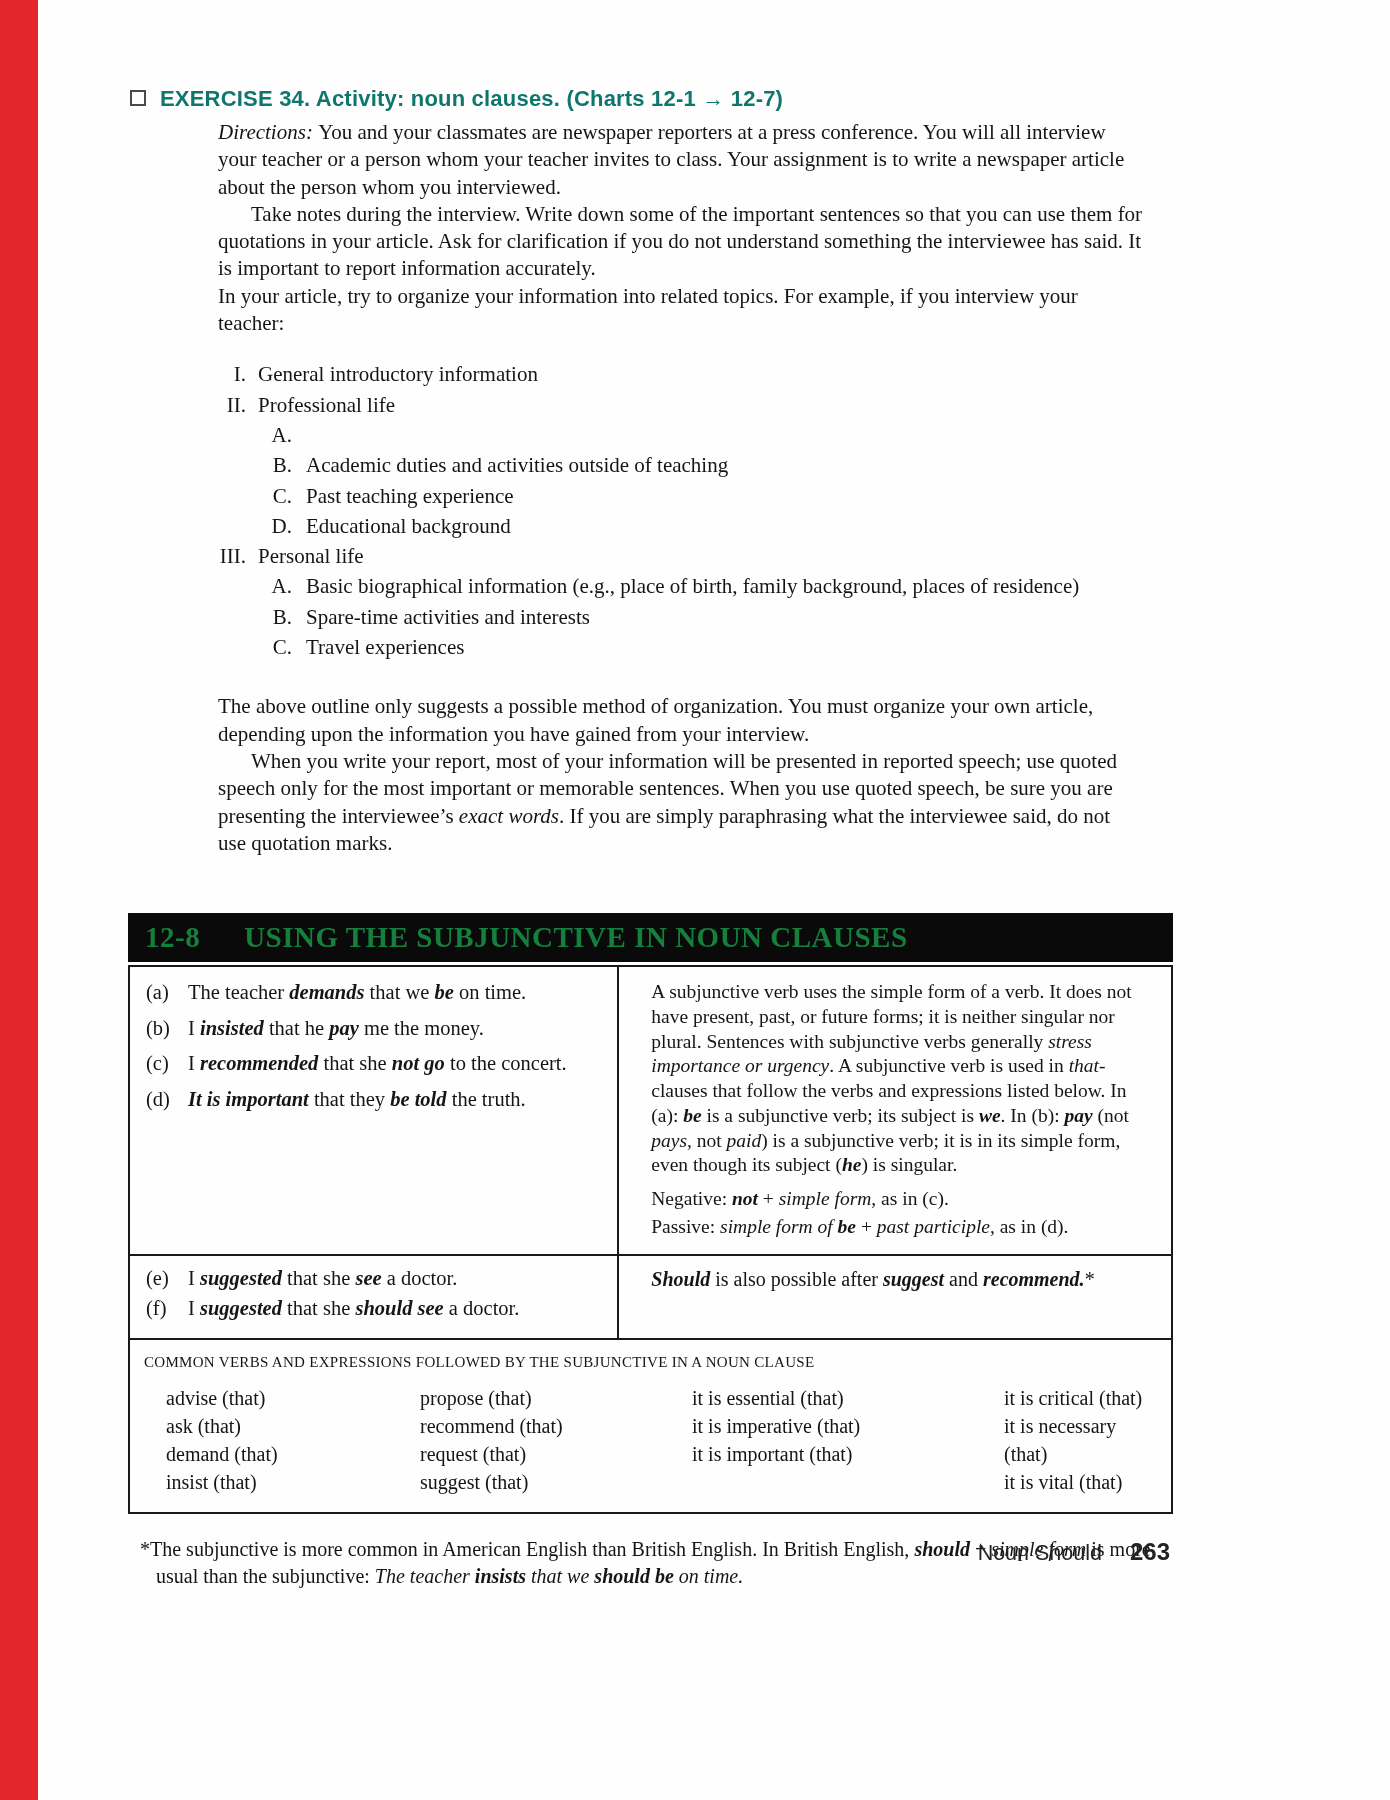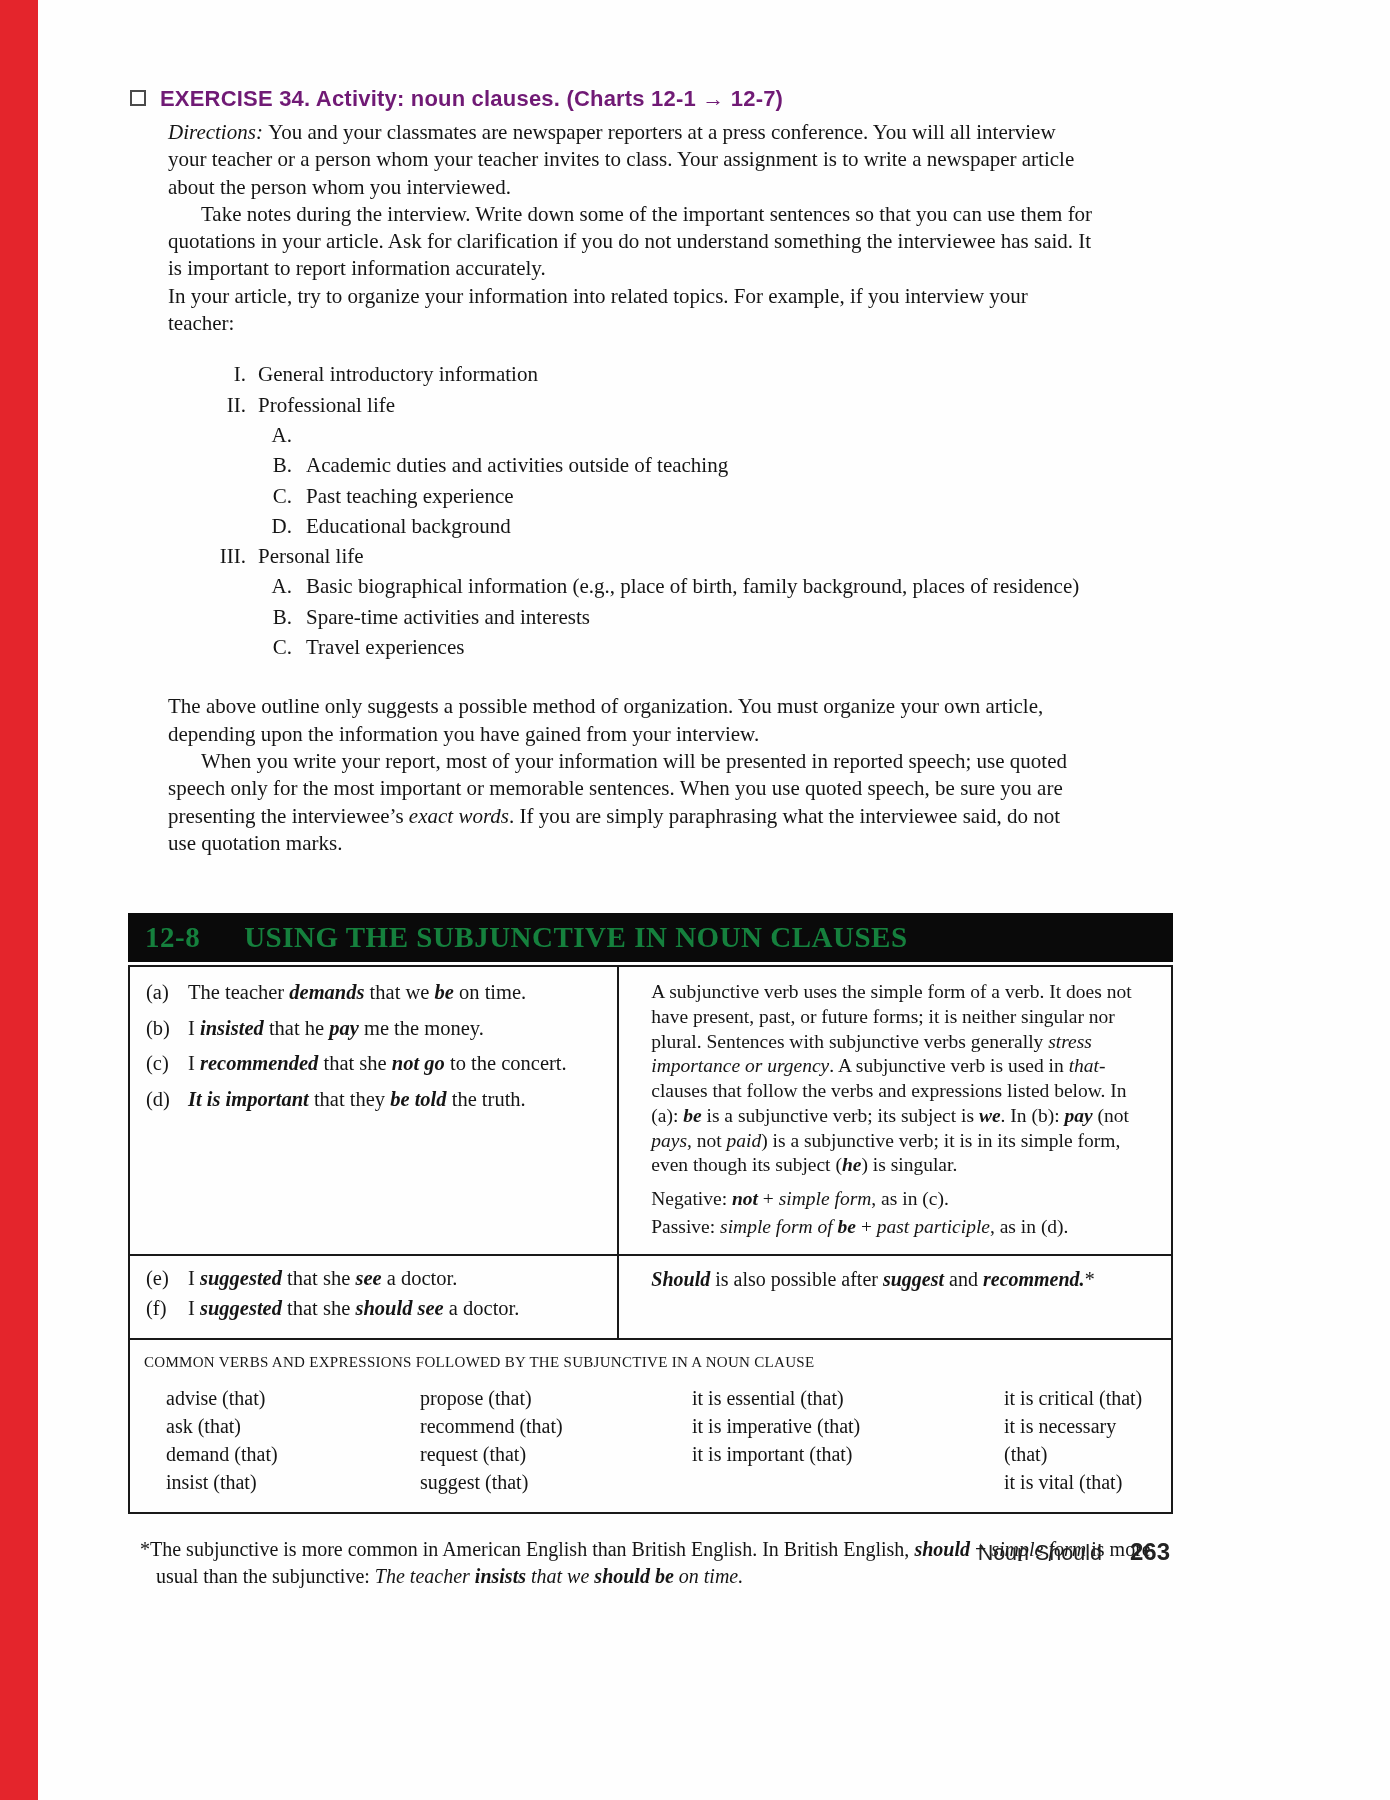--- a/index.html
+++ b/index.html
@@ -25,31 +25,31 @@
     width: 1045px;
   }
   
   .exercise-header {
     display: flex;
     align-items: flex-start;
     font-family: "Liberation Sans", sans-serif;
     font-weight: 700;
     font-size: 22px;
     letter-spacing: 0.2px;
-    color: #701a75;
+    color: #0f766e;
   }
   .checkbox {
     flex: 0 0 auto;
     width: 16px; height: 16px;
     border: 2.5px solid #4a4a4a;
     margin: 4px 14px 0 2px;
   }
   
   .body-block {
-    margin-left: 40px;
+    margin-left: 90px;
     margin-top: 7px;
     width: 925px;
     font-size: 21px;
     line-height: 1.3;
   }
   .para { margin: 0; }
   .indent { text-indent: 33px; }
   .seg-i { font-style: italic; }
   .seg-bi { font-weight: bold; font-style: italic; }
   

